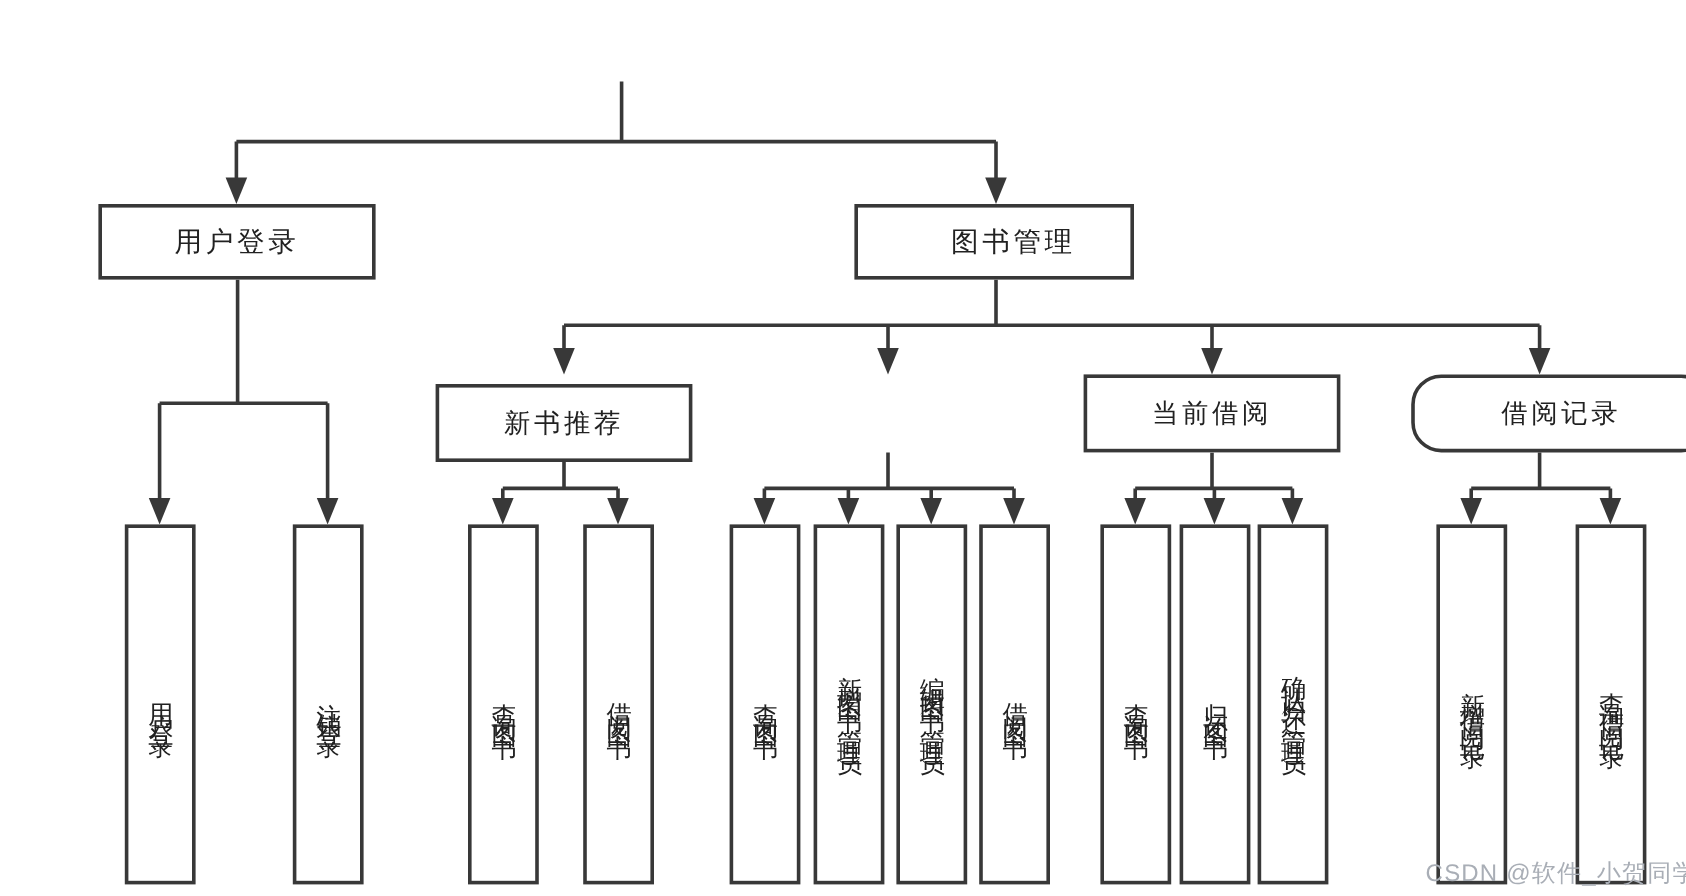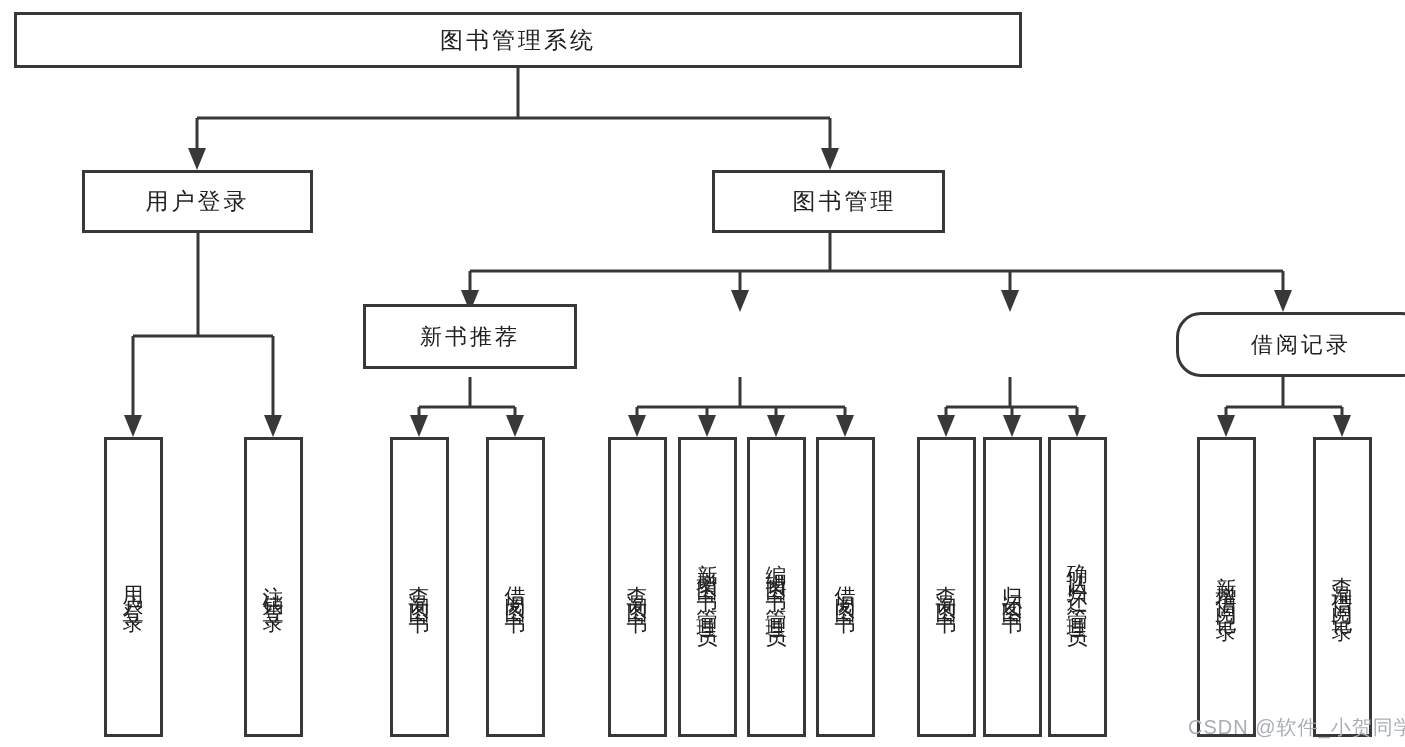--- a/index.html
+++ b/index.html
@@ -22,21 +22,21 @@
     white-space:nowrap;line-height:1;
   }
   .watermark{
     position:absolute;left:1188px;top:714px;z-index:5;
     color:var(--watermark);font-size:20px;letter-spacing:1px;white-space:nowrap;
   }
   
   .n-root{left:14px;top:12px;width:1008px;height:56px;}
   .n-userlogin{left:82px;top:170px;width:231px;height:63px;}
   .n-bookmgmt{left:712px;top:170px;width:233px;height:63px;padding-left:32px;}
-  .n-l3a{left:363px;top:304px;width:214px;height:65px;}
+  .n-l3a{left:363px;top:320px;width:214px;height:65px;}
   .n-l3b{left:633px;top:312px;width:214px;height:65px;}
   .n-l3c{left:903px;top:312px;width:214px;height:65px;}
   .n-l3d{left:1176px;top:312px;width:250px;height:65px;border-radius:25px;}
   .leaf{top:437px;width:59px;height:300px;}
   .lf1{left:104px;}  .lf2{left:244px;}
   .lf3{left:390px;}  .lf4{left:486px;}
   .lf5{left:608px;}  .lf6{left:678px;}  .lf7{left:747px;}  .lf8{left:816px;}
   .lf9{left:917px;}  .lf10{left:983px;} .lf11{left:1048px;}
   .lf12{left:1197px;}.lf13{left:1313px;}
 </style>
@@ -71,33 +71,33 @@
       <polygon points="767,415 785,415 776,437"></polygon>
       <polygon points="836,415 854,415 845,437"></polygon>
       <polygon points="937,415 955,415 946,437"></polygon>
       <polygon points="1003,415 1021,415 1012,437"></polygon>
       <polygon points="1068,415 1086,415 1077,437"></polygon>
       <polygon points="1217,415 1235,415 1226,437"></polygon>
       <polygon points="1333,415 1351,415 1342,437"></polygon>
     </g>
   </svg>
 
-  <div class="node h n-root">
-    <span>图书管理系统</span>
-  </div>
 
   <div class="node h n-userlogin">
     <span>用户登录</span>
   </div>
   <div class="node h n-bookmgmt">
     <span>图书管理</span>
   </div>
 
   <div class="node h l3 n-l3a">
     <span>新书推荐</span>
+  </div>
+  <div class="node h l3 n-l3c">
+    <span>当前借阅</span>
   </div>
   <div class="node h l3 n-l3d">
     <span>借阅记录</span>
   </div>
 
   <div class="node v leaf lf1">
     <span>用户登录</span>
   </div>
   <div class="node v leaf lf2">
     <span>注销登录</span>

